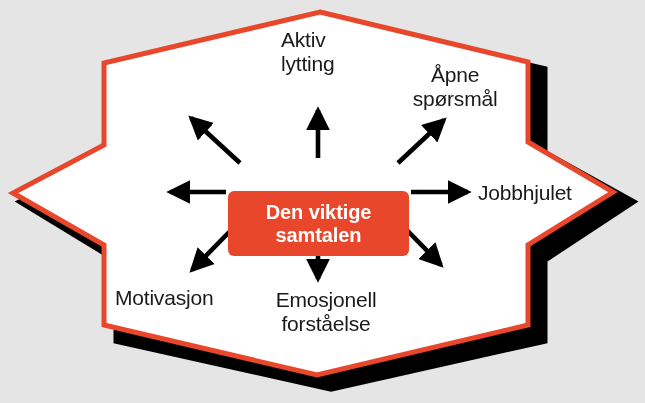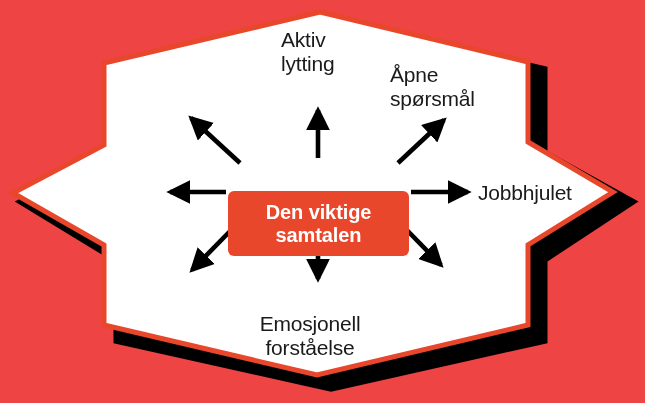--- a/index.html
+++ b/index.html
@@ -4,21 +4,21 @@
 <style>
   html, body {
     margin: 0;
     padding: 0;
     background: #ffffff;
   }
   #canvas {
     position: relative;
     width: 645px;
     height: 403px;
-    background: #ef4444;
+    background: #e5e5e5;
     overflow: hidden;
     font-family: "Liberation Sans", sans-serif;
   }
   #star-svg {
     position: absolute;
     left: 0;
     top: 0;
     width: 645px;
     height: 403px;
   }
@@ -35,40 +35,39 @@
   #label-aktiv-lytting {
     left: 281px;
     top: 28px;
     width: 130px;
     text-align: left;
   }
   #label-apne-sporsmal {
     left: 390px;
     top: 63px;
     width: 130px;
-    text-align: left;
+    text-align: center;
   }
   #label-jobbhjulet {
     left: 478px;
     top: 181px;
     width: 140px;
     text-align: left;
   }
   #label-tilbakemelding {
     left: 438px;
     top: 274px;
     width: 130px;
     text-align: left;
   }
   #label-emosjonell {
-    left: 236px;
+    left: 252px;
     top: 288px;
     width: 148px;
     text-align: center;
-    margin-top: 24px;
   }
   #label-motivasjon {
     left: 115px;
     top: 286px;
     width: 150px;
     text-align: left;
   }
   #label-mestring {
     left: 52px;
     top: 181px;
@@ -139,20 +138,21 @@
 
   <div id="label-apne-sporsmal" class="node-label">Åpne
 spørsmål</div>
 
   <div id="label-jobbhjulet" class="node-label">Jobbhjulet</div>
 
 
   <div id="label-emosjonell" class="node-label">Emosjonell
 forståelse</div>
 
+  <div id="label-motivasjon" class="node-label">Motivasjon</div>
 
 
 
   <div id="center-box">
     <span id="center-box-text">Den viktige
 samtalen</span>
   </div>
 
 </div>
 

